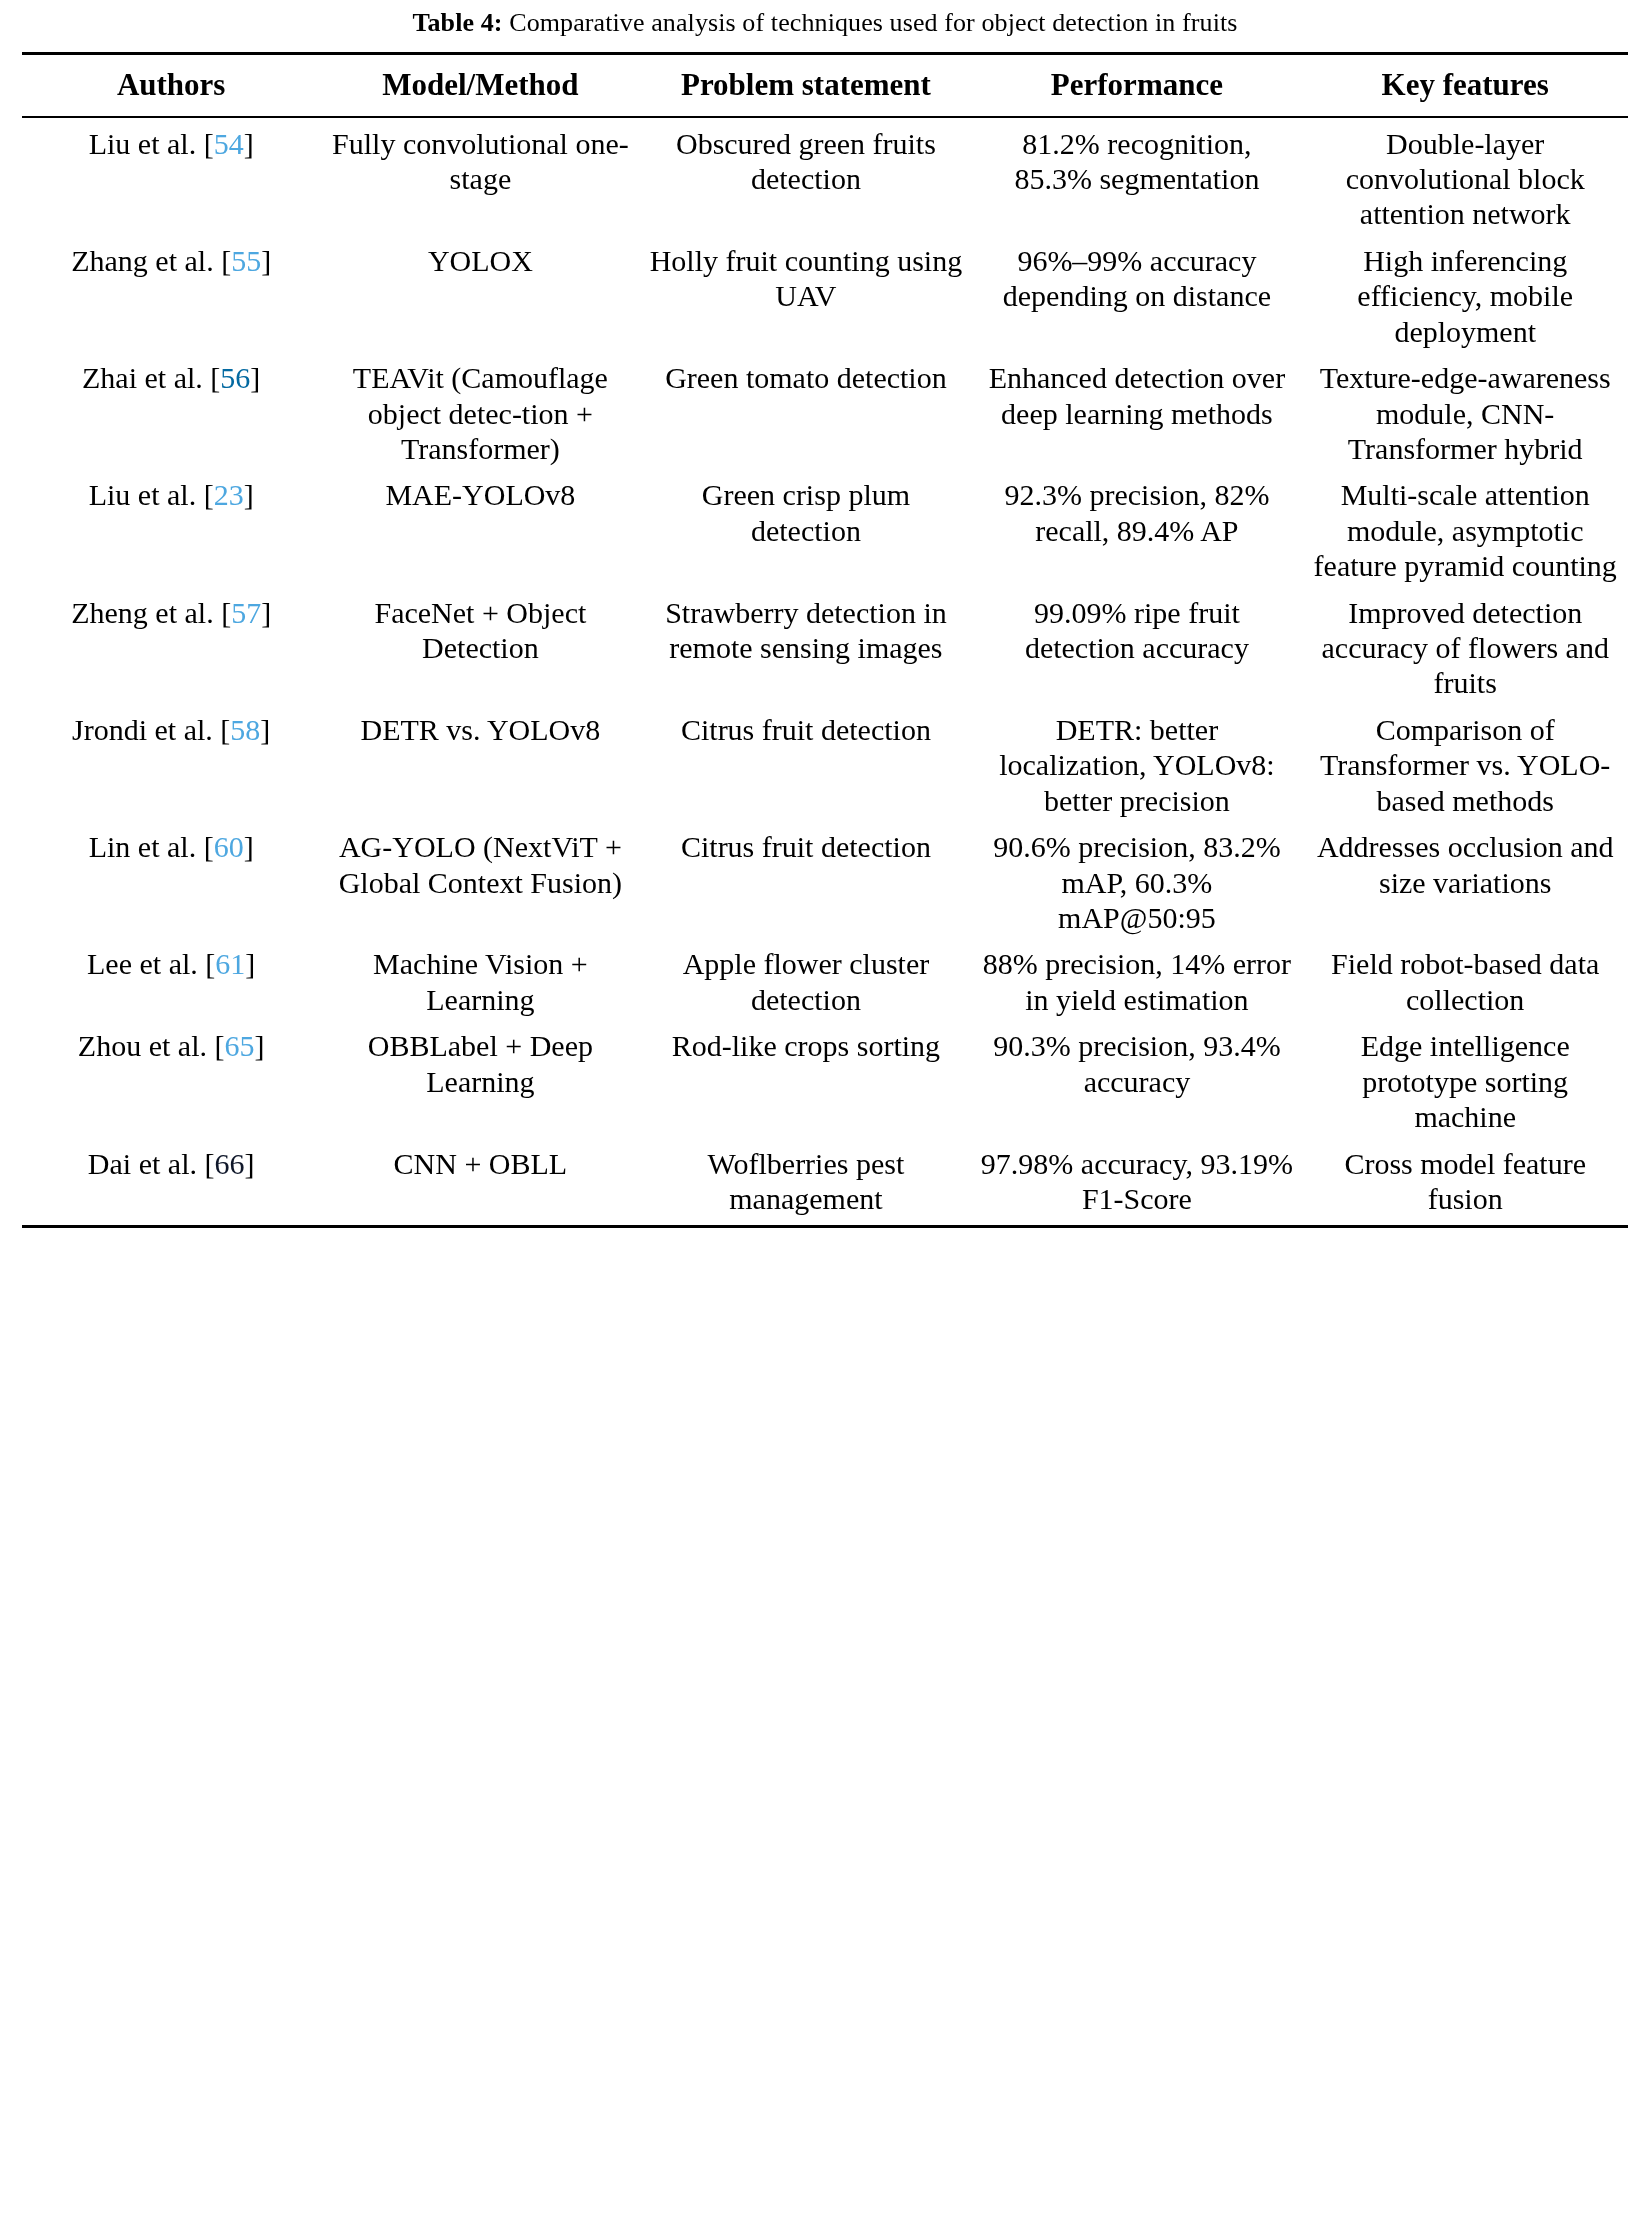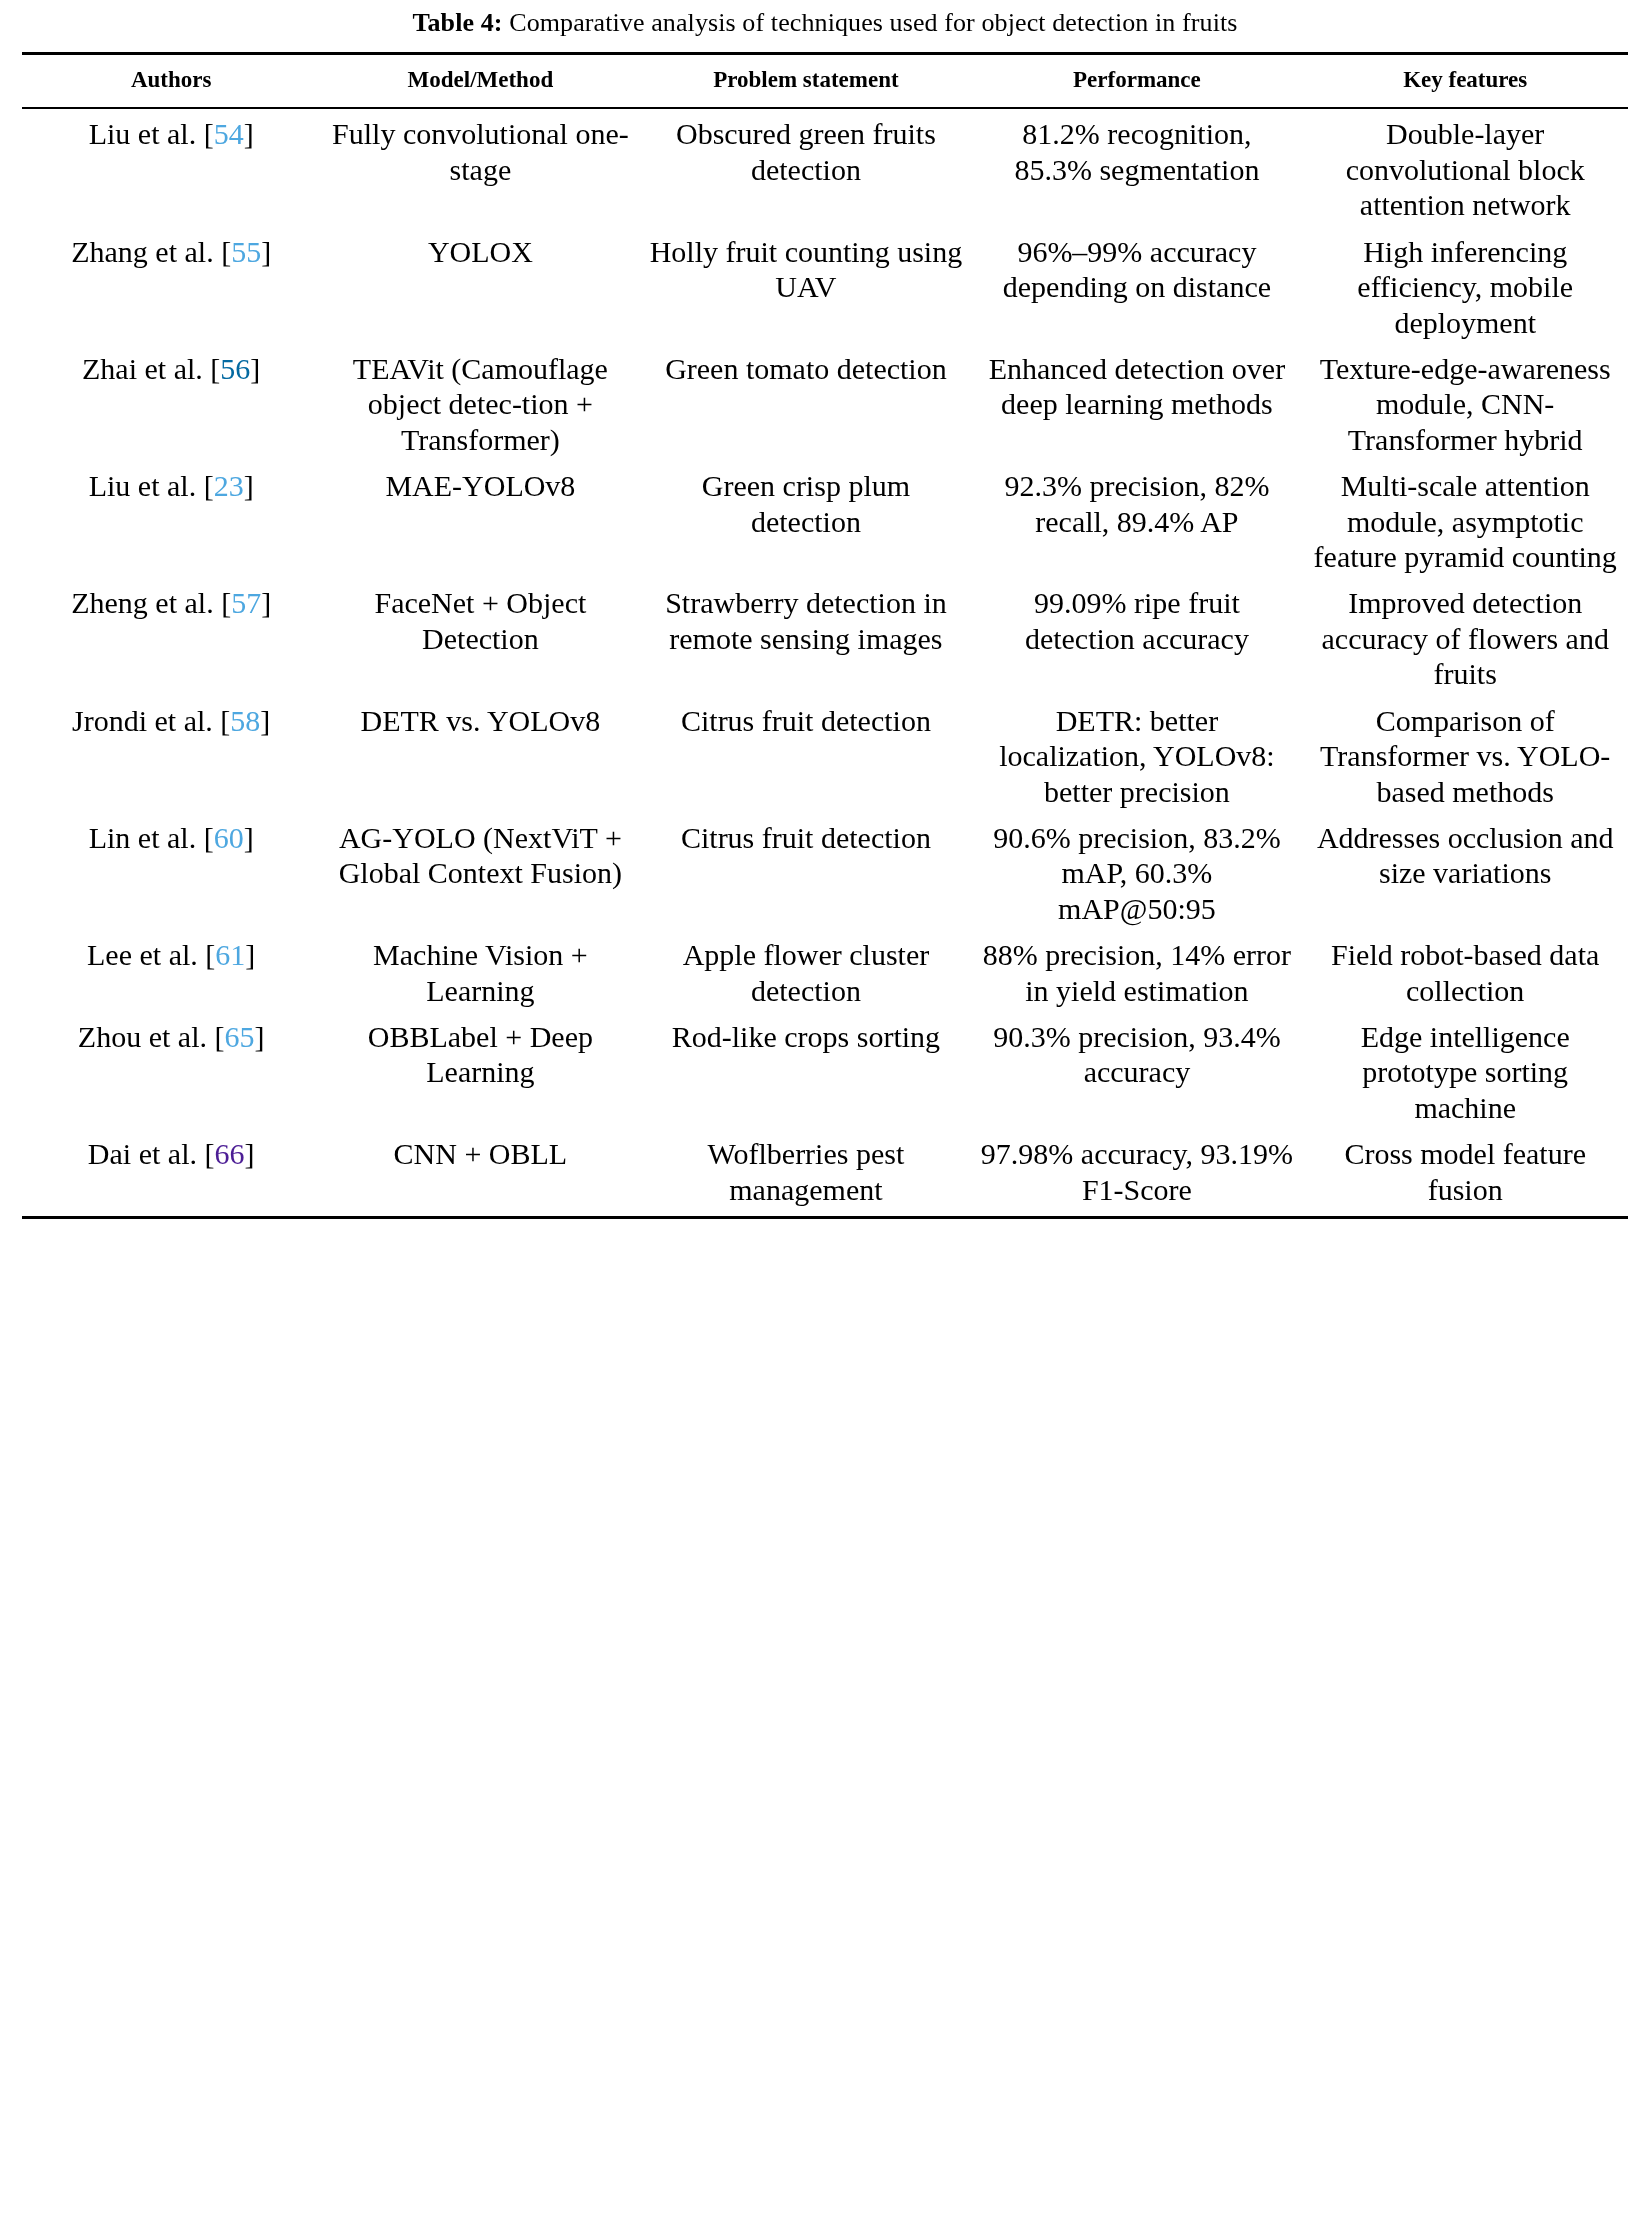--- a/index.html
+++ b/index.html
@@ -42,21 +42,21 @@
     width: 1606px;
     margin: 0 auto;
     table-layout: fixed;
   }
 
   table.data-table thead tr.rule-top th {
     border-top: 3.4px solid #000;
   }
 
   thead th {
-    font-size: 23px;
+    font-size: 31px;
     font-weight: bold;
     text-align: center;
     vertical-align: middle;
     padding: 12px 5.1px 13.7px 5.1px;
     border-bottom: 2.1px solid #000;
     line-height: 1.15;
   }
 
   tbody td {
     font-size: 30px;
@@ -180,21 +180,21 @@
           <td>Field robot-based data collection</td>
         </tr>
         <tr>
           <td class="cell-authors"><span>Zhou et al. </span><span class="cite-bracket">[</span><span class="cite" style="color: rgb(77, 167, 224);">65</span><span class="cite-bracket">]</span></td>
           <td>OBBLabel + Deep Learning</td>
           <td>Rod-like crops sorting</td>
           <td>90.3% precision, 93.4% accuracy</td>
           <td>Edge intelligence prototype sorting machine</td>
         </tr>
         <tr>
-          <td class="cell-authors"><span>Dai et al. </span><span class="cite-bracket">[</span><span class="cite" style="color: #4c1d95; font-family: Liberation Serif, serif;">66</span><span class="cite-bracket">]</span></td>
+          <td class="cell-authors"><span>Dai et al. </span><span class="cite-bracket">[</span><span class="cite" style="color: #0f172a; font-family: Liberation Serif, serif;">66</span><span class="cite-bracket">]</span></td>
           <td>CNN + OBLL</td>
           <td>Woflberries pest management</td>
           <td>97.98% accuracy, 93.19% F1-Score</td>
           <td>Cross model feature fusion</td>
         </tr>
       </tbody>
     <tfoot>
       <tr>
           <td colspan="5"></td>
         </tr>

